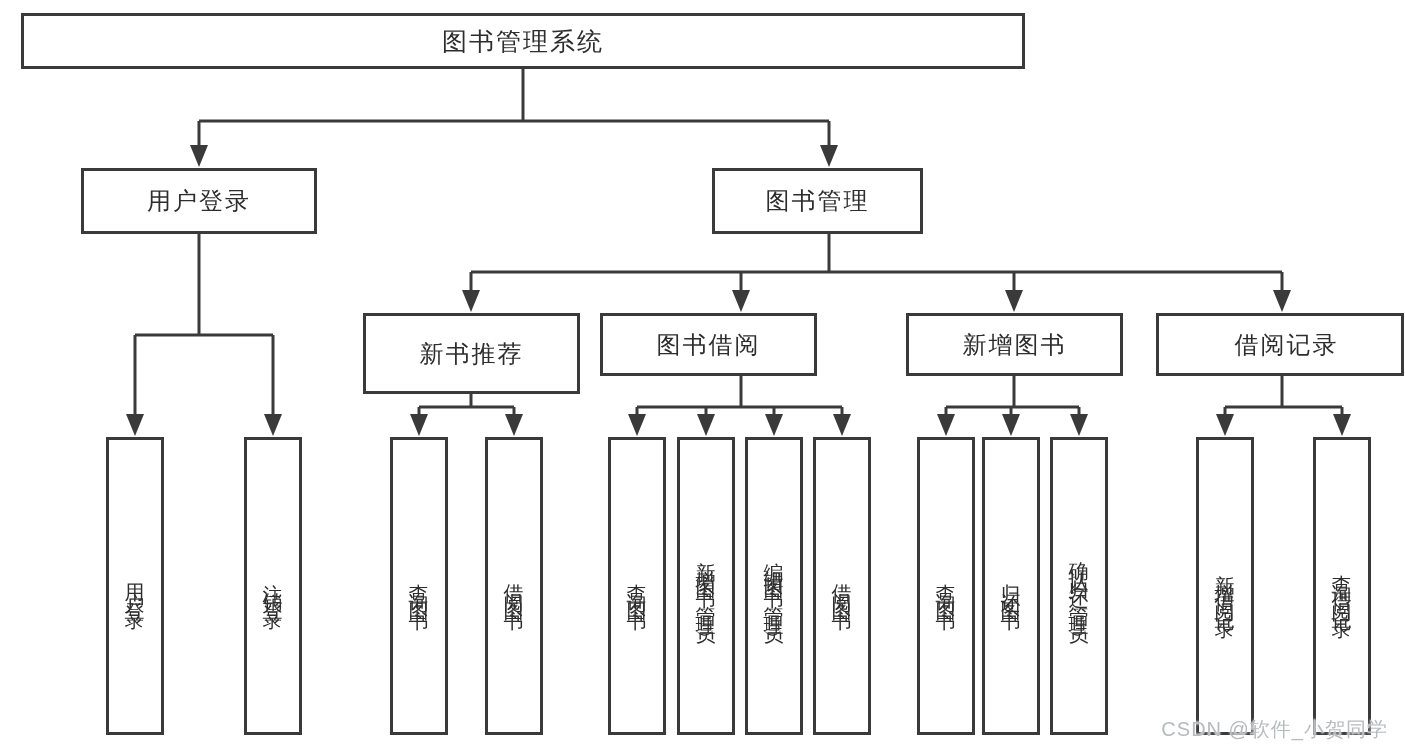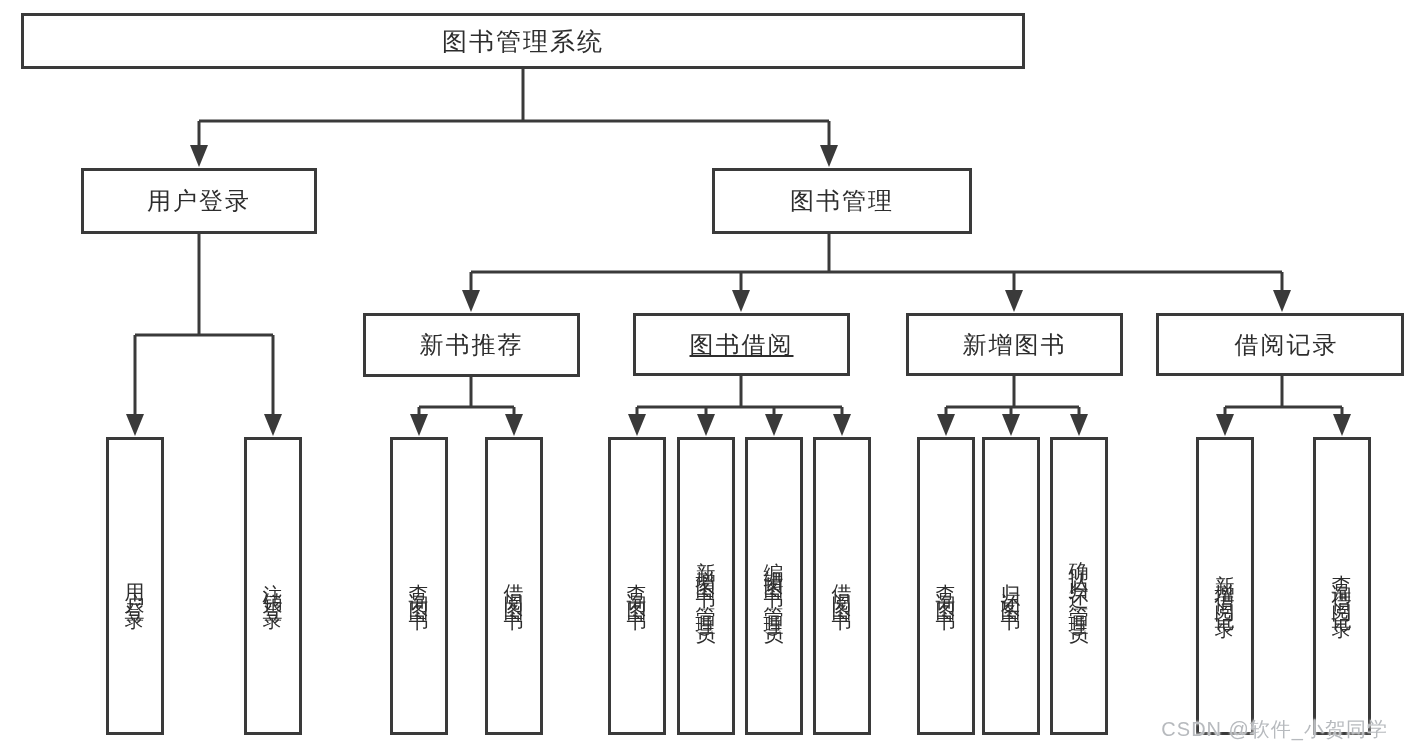--- a/index.html
+++ b/index.html
@@ -138,28 +138,28 @@
     </g>
   </svg>
 
   <div class="box lvl1" style="left:21px; top:13px; width:1004px; height:56px;">
     <span class="lbl">图书管理系统</span>
   </div>
 
   <div class="box lvl2" style="left:81px; top:168px; width:236px; height:66px;">
     <span class="lbl">用户登录</span>
   </div>
-  <div class="box lvl2" style="left:712px; top:168px; width:260px; height:66px;">
+  <div class="box lvl2" style="left:712px; top:168px; width:211px; height:66px;">
     <span class="lbl">图书管理</span>
   </div>
 
-  <div class="box lvl3" style="left:363px; top:313px; width:217px; height:64px;">
+  <div class="box lvl3" style="left:363px; top:313px; width:217px; height:81px;">
     <span class="lbl">新书推荐</span>
   </div>
-  <div class="box lvl3" style="left:633px; top:313px; width:217px; height:63px;text-decoration:underline;">
+  <div class="box lvl3" style="left:600px; top:313px; width:217px; height:63px;">
     <span class="lbl">图书借阅</span>
   </div>
   <div class="box lvl3" style="left:906px; top:313px; width:217px; height:63px;">
     <span class="lbl">新增图书</span>
   </div>
   <div class="box lvl3" style="left:1156px; top:313px; width:248px; height:63px;padding-left:13px;">
     <span class="lbl">借阅记录</span>
   </div>
 
   <div class="box leaf" style="left:106px; top:437px; width:58px; height:298px;">

